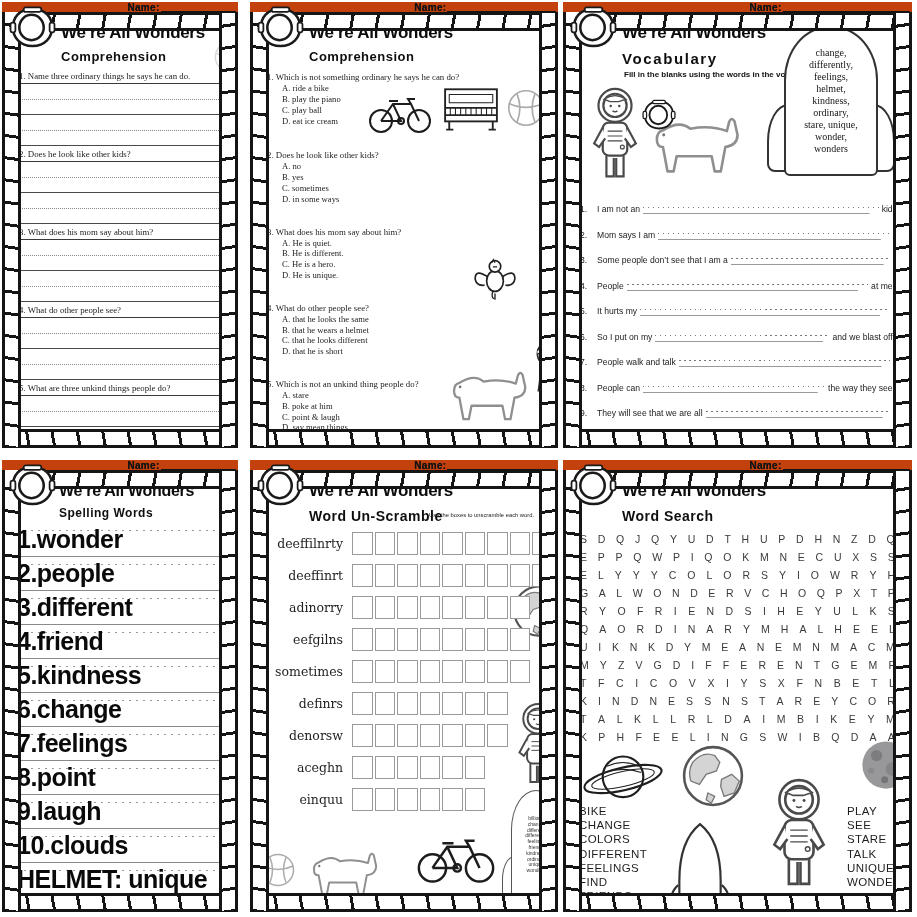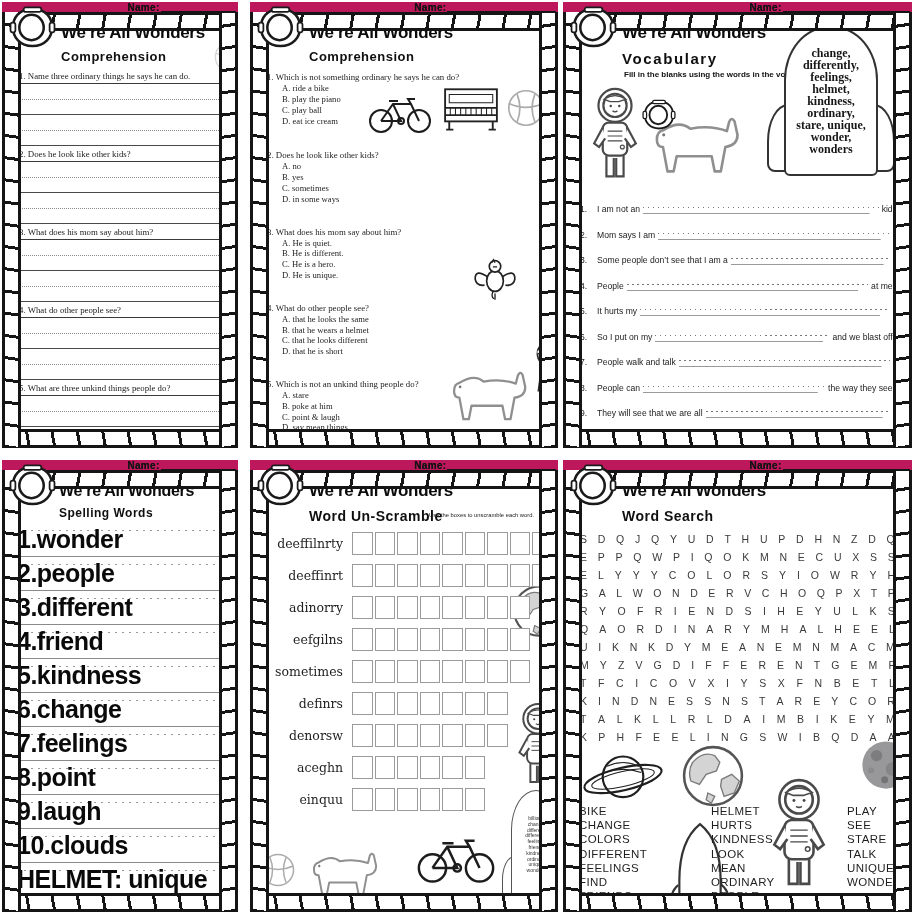--- a/index.html
+++ b/index.html
@@ -1,17 +1,17 @@
 <!DOCTYPE html>
 <html><head>
 <meta charset="utf-8">
 <style>
   html,body{margin:0;padding:0;background:#fff;}
   body{width:917px;height:917px;position:relative;font-family:"Liberation Sans",sans-serif;}
-  .sheet{position:absolute;background:#be185d;}
+  .sheet{position:absolute;background:#c2410c;}
   .frame{position:absolute;left:0;right:0;top:10px;bottom:0;overflow:hidden;background:#fff;}
   
   .bt,.bb,.bl,.br{position:absolute;z-index:6;}
   .bt{left:0;right:0;top:0;height:13px;border-top:3px solid #151515;border-bottom:3px solid #151515;background:#fff repeating-linear-gradient(100deg,#151515 0 3px,transparent 3px 25px);}
   .bb{left:0;right:0;bottom:0;height:13px;border-top:3px solid #151515;border-bottom:3px solid #151515;background:#fff repeating-linear-gradient(80deg,#151515 0 3px,transparent 3px 25px);}
   .bl{top:0;bottom:0;left:0;width:13px;border-left:3px solid #151515;border-right:3px solid #151515;background:#fff repeating-linear-gradient(8deg,#151515 0 3px,transparent 3px 22px);}
   .br{top:0;bottom:0;right:0;width:13px;border-left:3px solid #151515;border-right:3px solid #151515;background:#fff repeating-linear-gradient(-8deg,#151515 0 3px,transparent 3px 22px);}
   .content{position:absolute;left:17px;right:17px;top:12px;bottom:10px;z-index:2;}
   .name-row{position:absolute;top:0;right:2px;width:46%;height:11px;display:flex;align-items:flex-end;z-index:7;}
   .name-label{font-weight:900;font-size:10px;line-height:10px;color:#141414;letter-spacing:.3px;text-shadow:0 0 .6px #141414;}
@@ -40,21 +40,21 @@
   .sent{display:flex;align-items:flex-end;height:25.5px;font-size:8.6px;color:#1b1b1b;white-space:nowrap;}
   .snum{width:17px;flex:none;}
   .spre{flex:none;padding-right:3px;}
   .blank{flex:1;height:13px;background-image:repeating-linear-gradient(90deg,#777 0 1.5px,transparent 1.5px 5px),linear-gradient(#9a9a9a,#9a9a9a);background-size:100% 1.2px,96% 1.3px;background-repeat:no-repeat;background-position:left 6px,left 12px;}
   .spost{flex:none;padding-left:3px;}
   .vocab-rocket{position:absolute;right:0;top:2px;width:128px;height:150px;z-index:3;}
   .vr-fin{position:absolute;bottom:4px;width:26px;height:64px;border:2.5px solid #333;background:#fff;}
   .vr-fin.l{left:0;border-radius:70% 0 0 8px / 55% 0 0 8px;}
   .vr-fin.r{right:0;border-radius:0 70% 8px 0 / 0 55% 8px 0;}
   .vr-dome{position:absolute;left:17px;right:17px;top:0;bottom:0;border:2.5px solid #333;border-radius:48% 48% 6px 6px / 36% 36% 6px 6px;background:#fff;display:flex;flex-direction:column;align-items:center;justify-content:center;}
-  .vline{font-family:"Liberation Serif",serif;font-size:12px;line-height:12px;color:#161616;font-weight:700;text-align:right;}
+  .vline{font-family:"Liberation Serif",serif;font-size:10px;line-height:12px;color:#161616;font-weight:400;text-align:right;}
   
   .sp-row{height:33px;border-bottom:1.8px solid #8a8a8a;background-image:repeating-linear-gradient(90deg,#999 0 2px,transparent 2px 7px);background-size:100% 1.3px;background-repeat:no-repeat;background-position:0 7px;font-weight:700;font-size:25px;line-height:33px;color:#0a0a0a;letter-spacing:-.5px;}
   .sp-tail{height:14px;border-bottom:1.6px dotted #999;}
   
   .us-instr{position:absolute;right:2px;top:30px;font-size:5.8px;color:#222;width:110px;}
   .us-list{margin-top:8px;}
   .us-row{display:flex;align-items:center;margin-bottom:9px;}
   .us-word{width:76px;flex:none;text-align:right;font-family:"DejaVu Serif",serif;font-size:12.5px;color:#1f1f1f;padding-right:9px;}
   .us-boxes{display:flex;gap:2px;}
   .us-box{width:18.5px;height:21px;border:1.3px solid #9a9a9a;background:#fff;flex:none;}
@@ -689,30 +689,20 @@
     <div class="ws-col" style="left:16px;top:334px">
 
     <div>BIKE</div>
         <div>CHANGE</div>
         <div>COLORS</div>
         <div>DIFFERENT</div>
         <div>FEELINGS</div>
         <div>FIND</div>
         <div>FRIENDS</div>
       </div>
-    <div class="ws-col" style="left:148px;top:334px">
-
-    <div>HELMET</div>
-        <div>HURTS</div>
-        <div>KINDNESS</div>
-        <div>LOOK</div>
-        <div>MEAN</div>
-        <div>ORDINARY</div>
-        <div>PEOPLE</div>
-      </div>
     <div class="ws-col" style="left:284px;top:334px">
 
     <div>PLAY</div>
         <div>SEE</div>
         <div>STARE</div>
         <div>TALK</div>
         <div>UNIQUE</div>
         <div>WONDER</div>
       </div>
     <div class="content">

